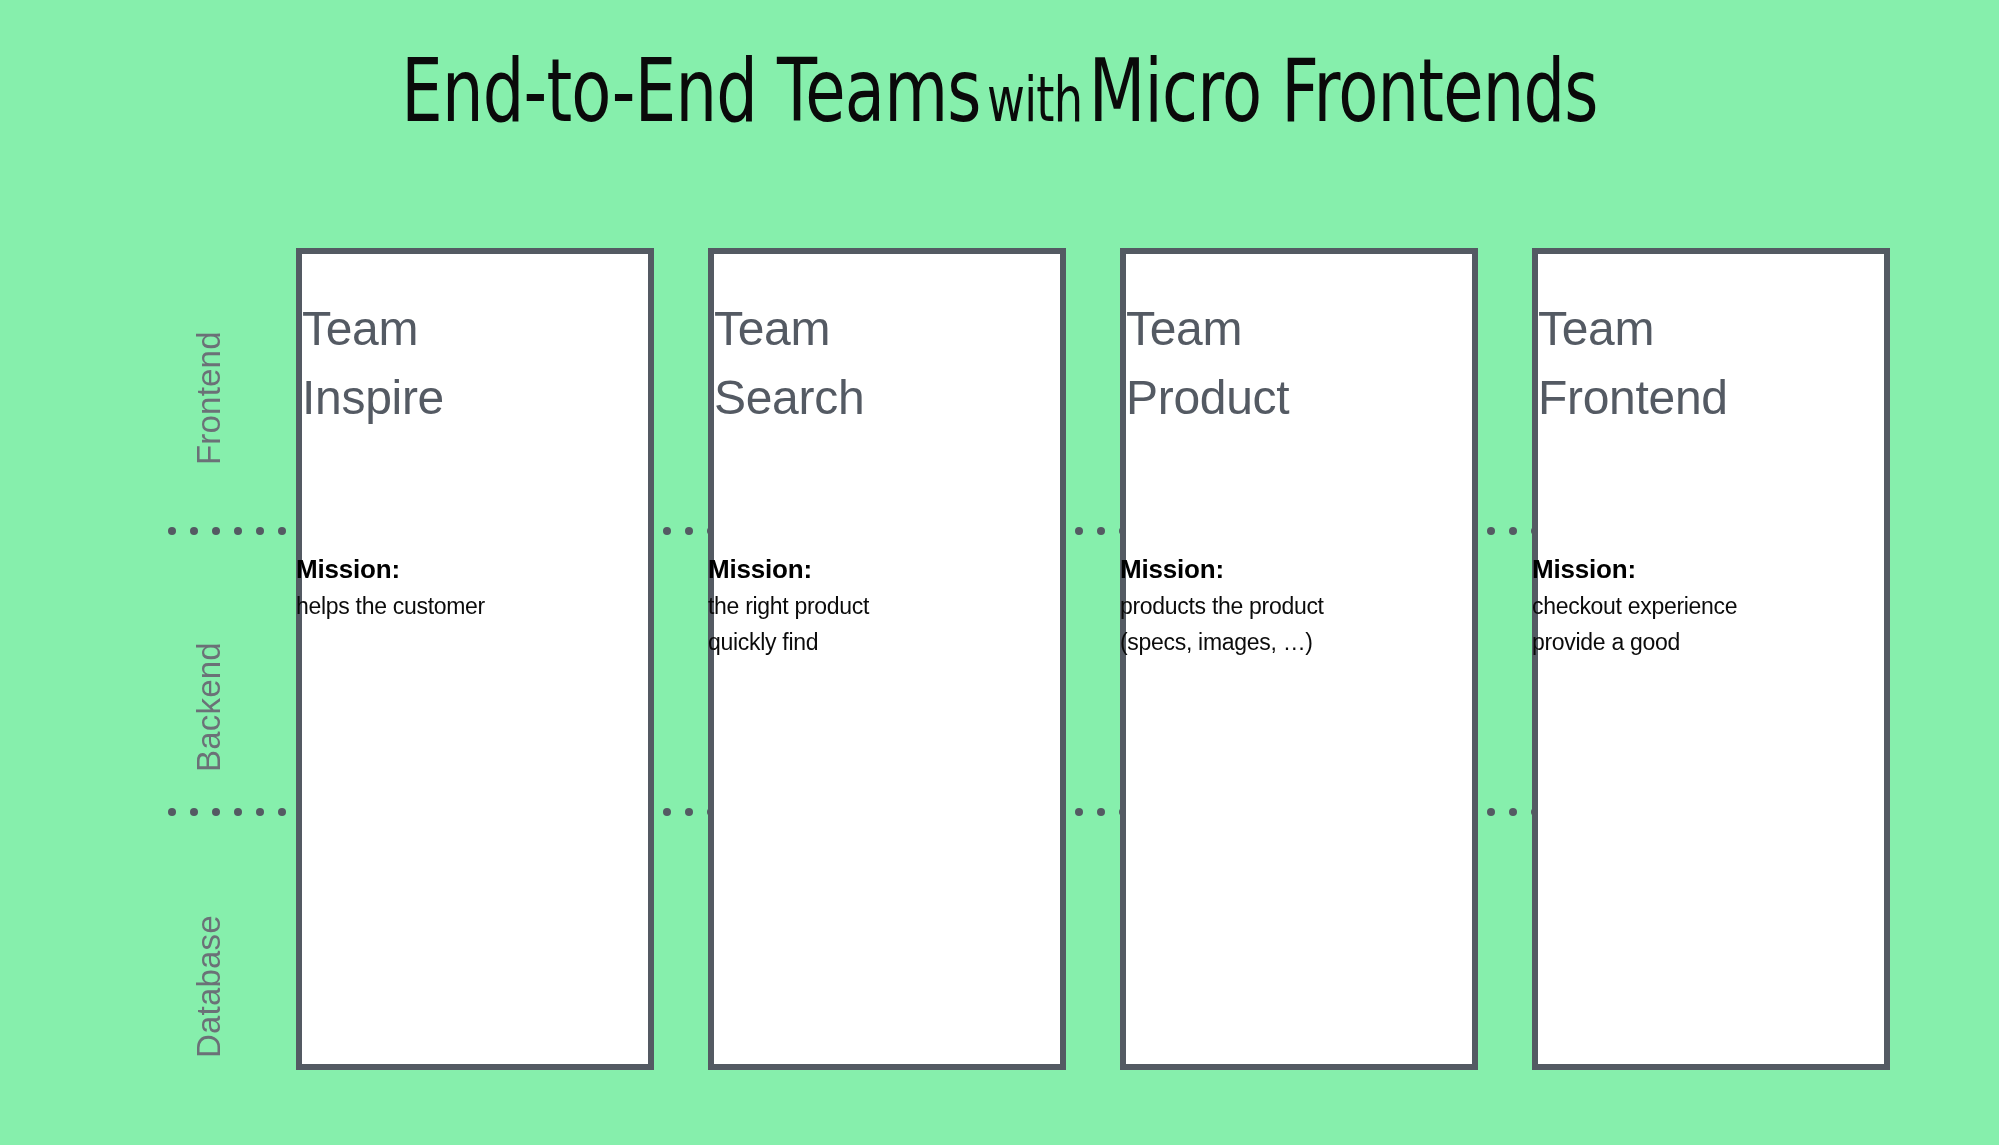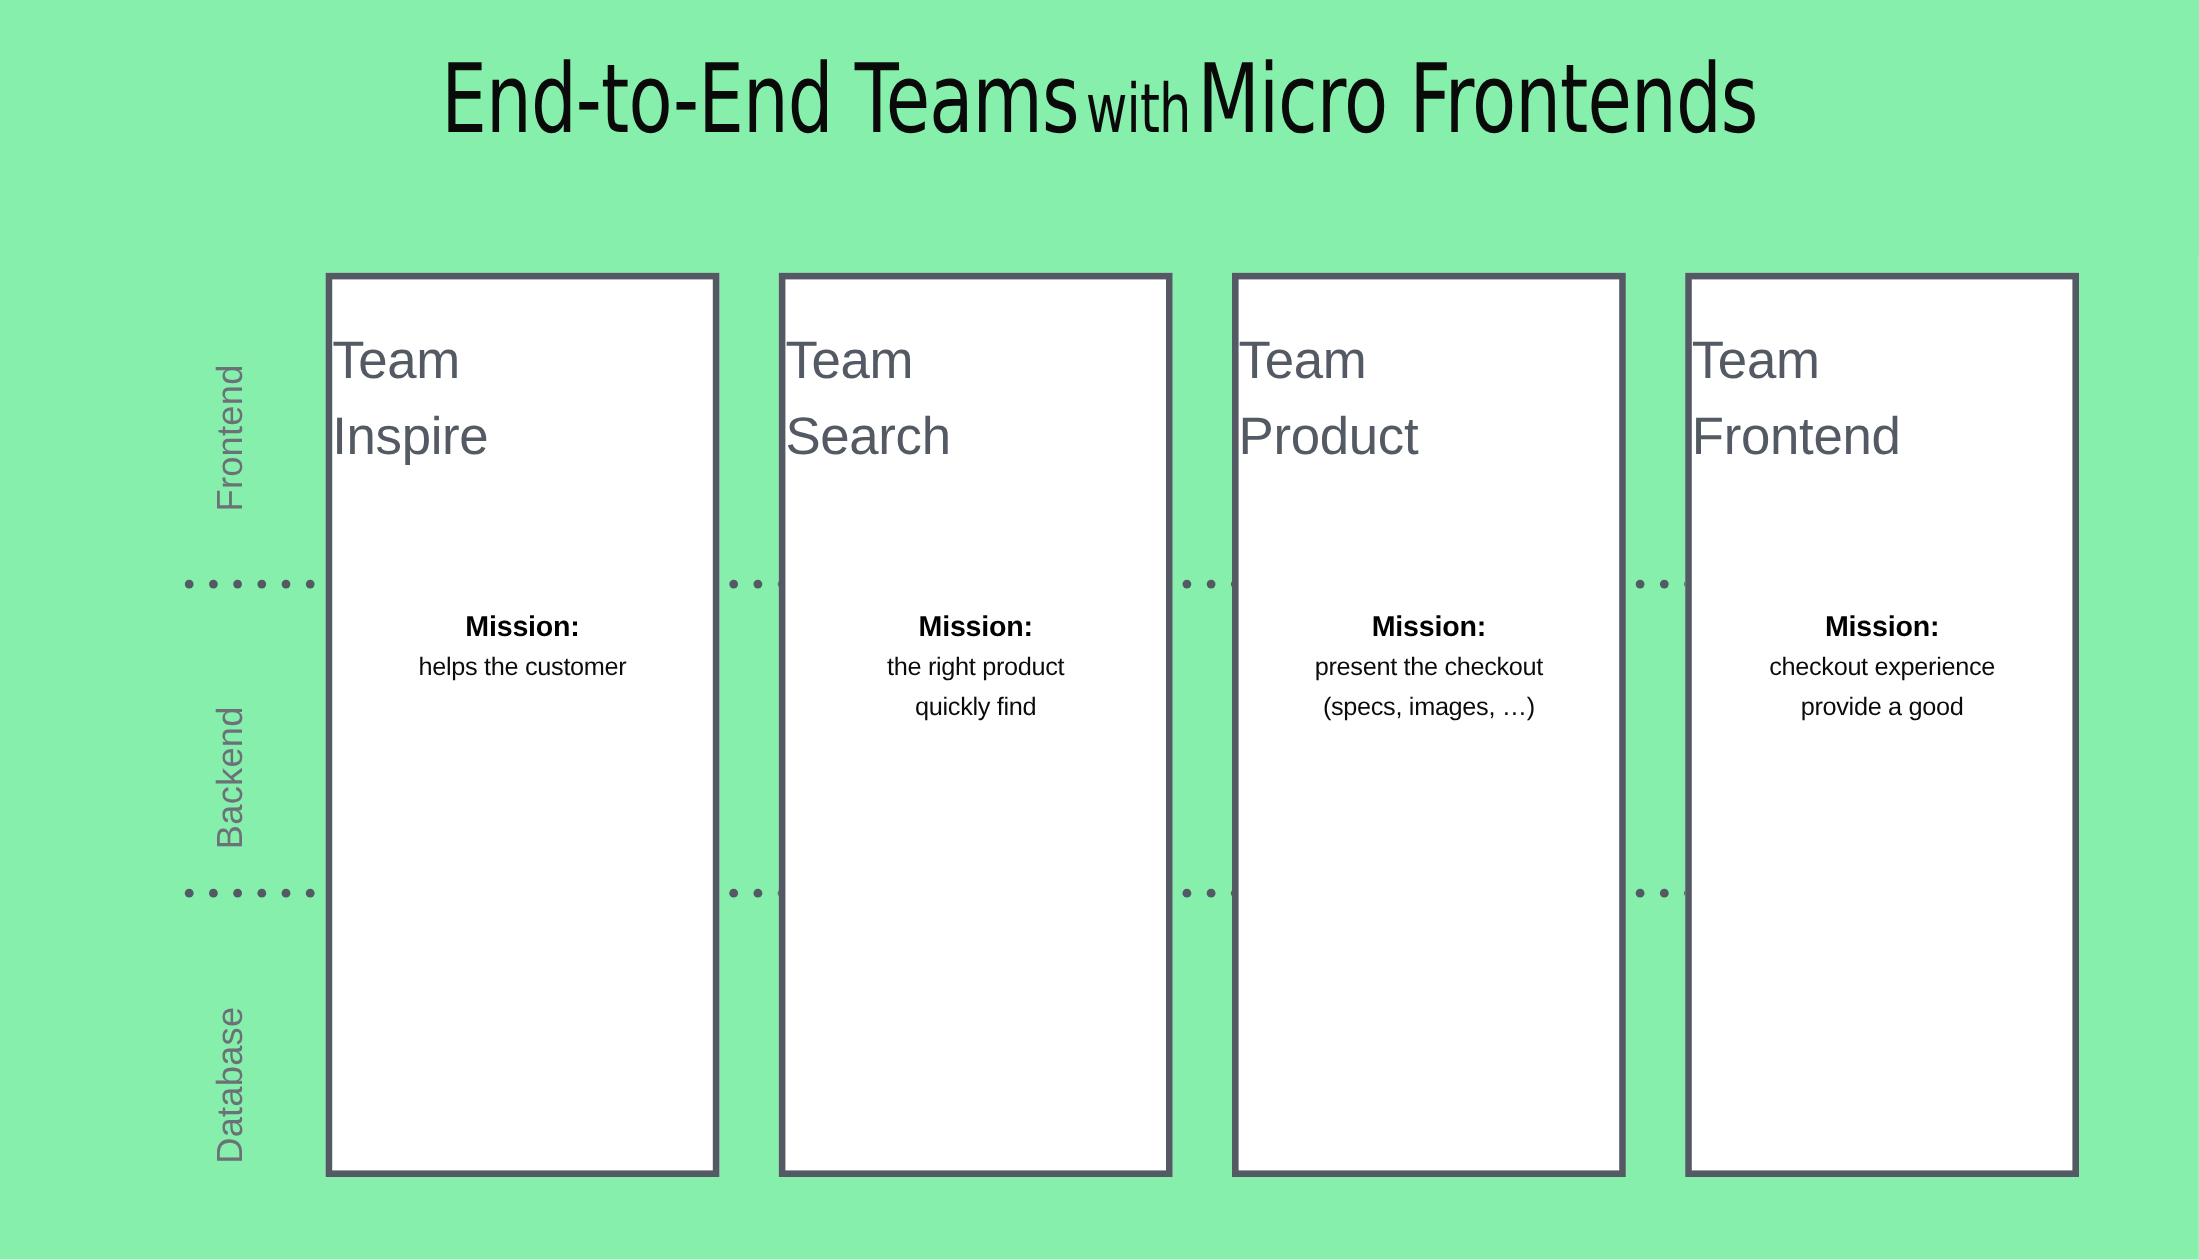--- a/index.html
+++ b/index.html
@@ -102,21 +102,21 @@
     font-weight: 400;
     letter-spacing: -0.3px;
   }
   .team-heading .line2 { display: block; }
 
   .mission-block {
     position: absolute;
     left: -6px;
     top: 297px;
     width: 358px;
-    text-align: center;
+    text-align: left;
   }
   .mission-label {
     display: block;
     color: #000000;
     font-size: 26px;
     line-height: 37px;
     font-weight: 700;
     letter-spacing: -0.2px;
   }
   .mission-line {
@@ -214,21 +214,21 @@
     </div>
   </div>
 
   <div class="team-box" id="box-2">
     <div class="team-heading">
       <span>Team</span>
       <span class="line2">Product</span>
     </div>
     <div class="mission-block">
       <span class="mission-label">Mission:</span>
-      <span class="mission-line">present the checkout</span>
+      <span class="mission-line">products the product</span>
       <span class="mission-line">(specs, images, …)</span>
     </div>
   </div>
 
   <div class="team-box" id="box-3">
     <div class="team-heading">
       <span>Team</span>
       <span class="line2">Frontend</span>
     </div>
     <div class="mission-block">

